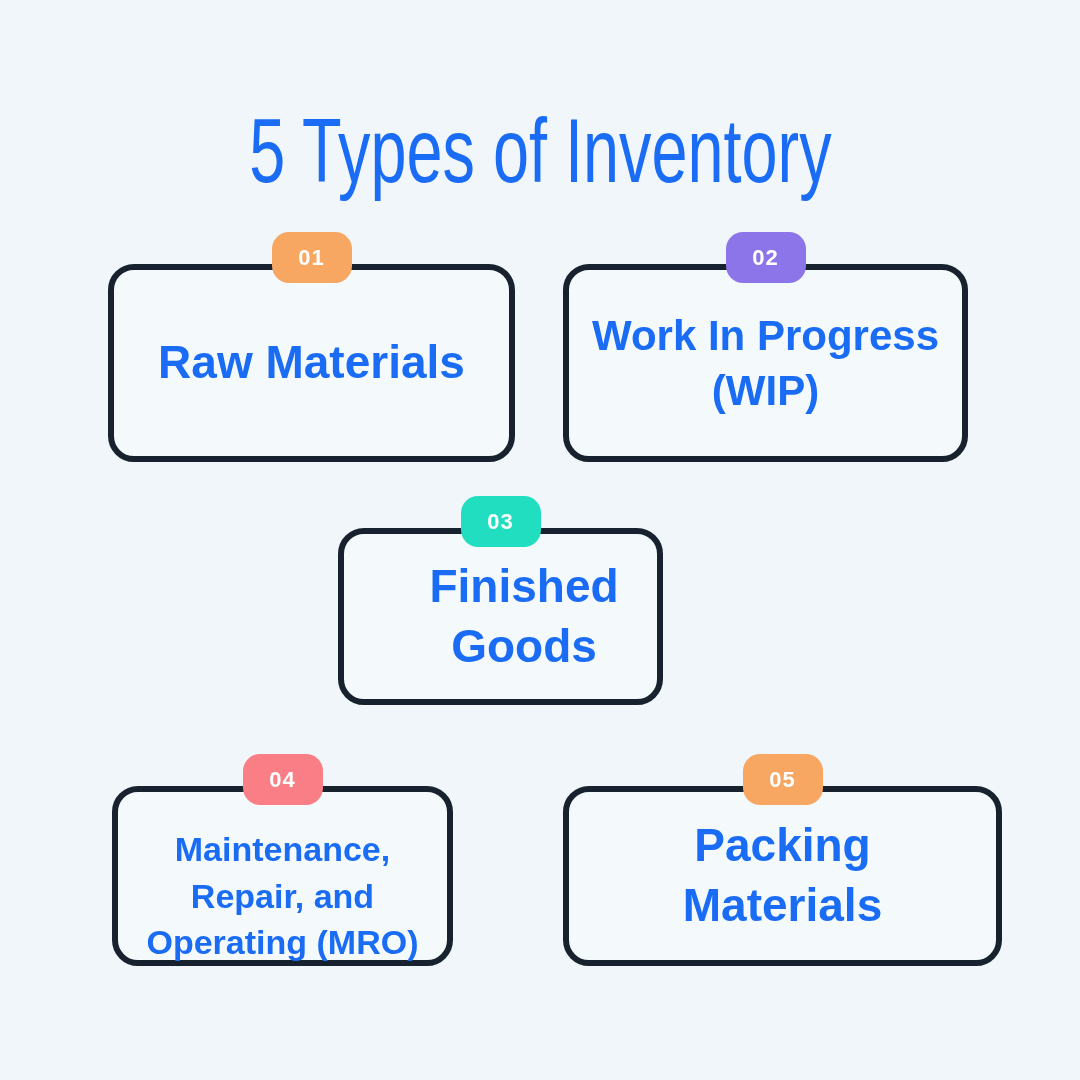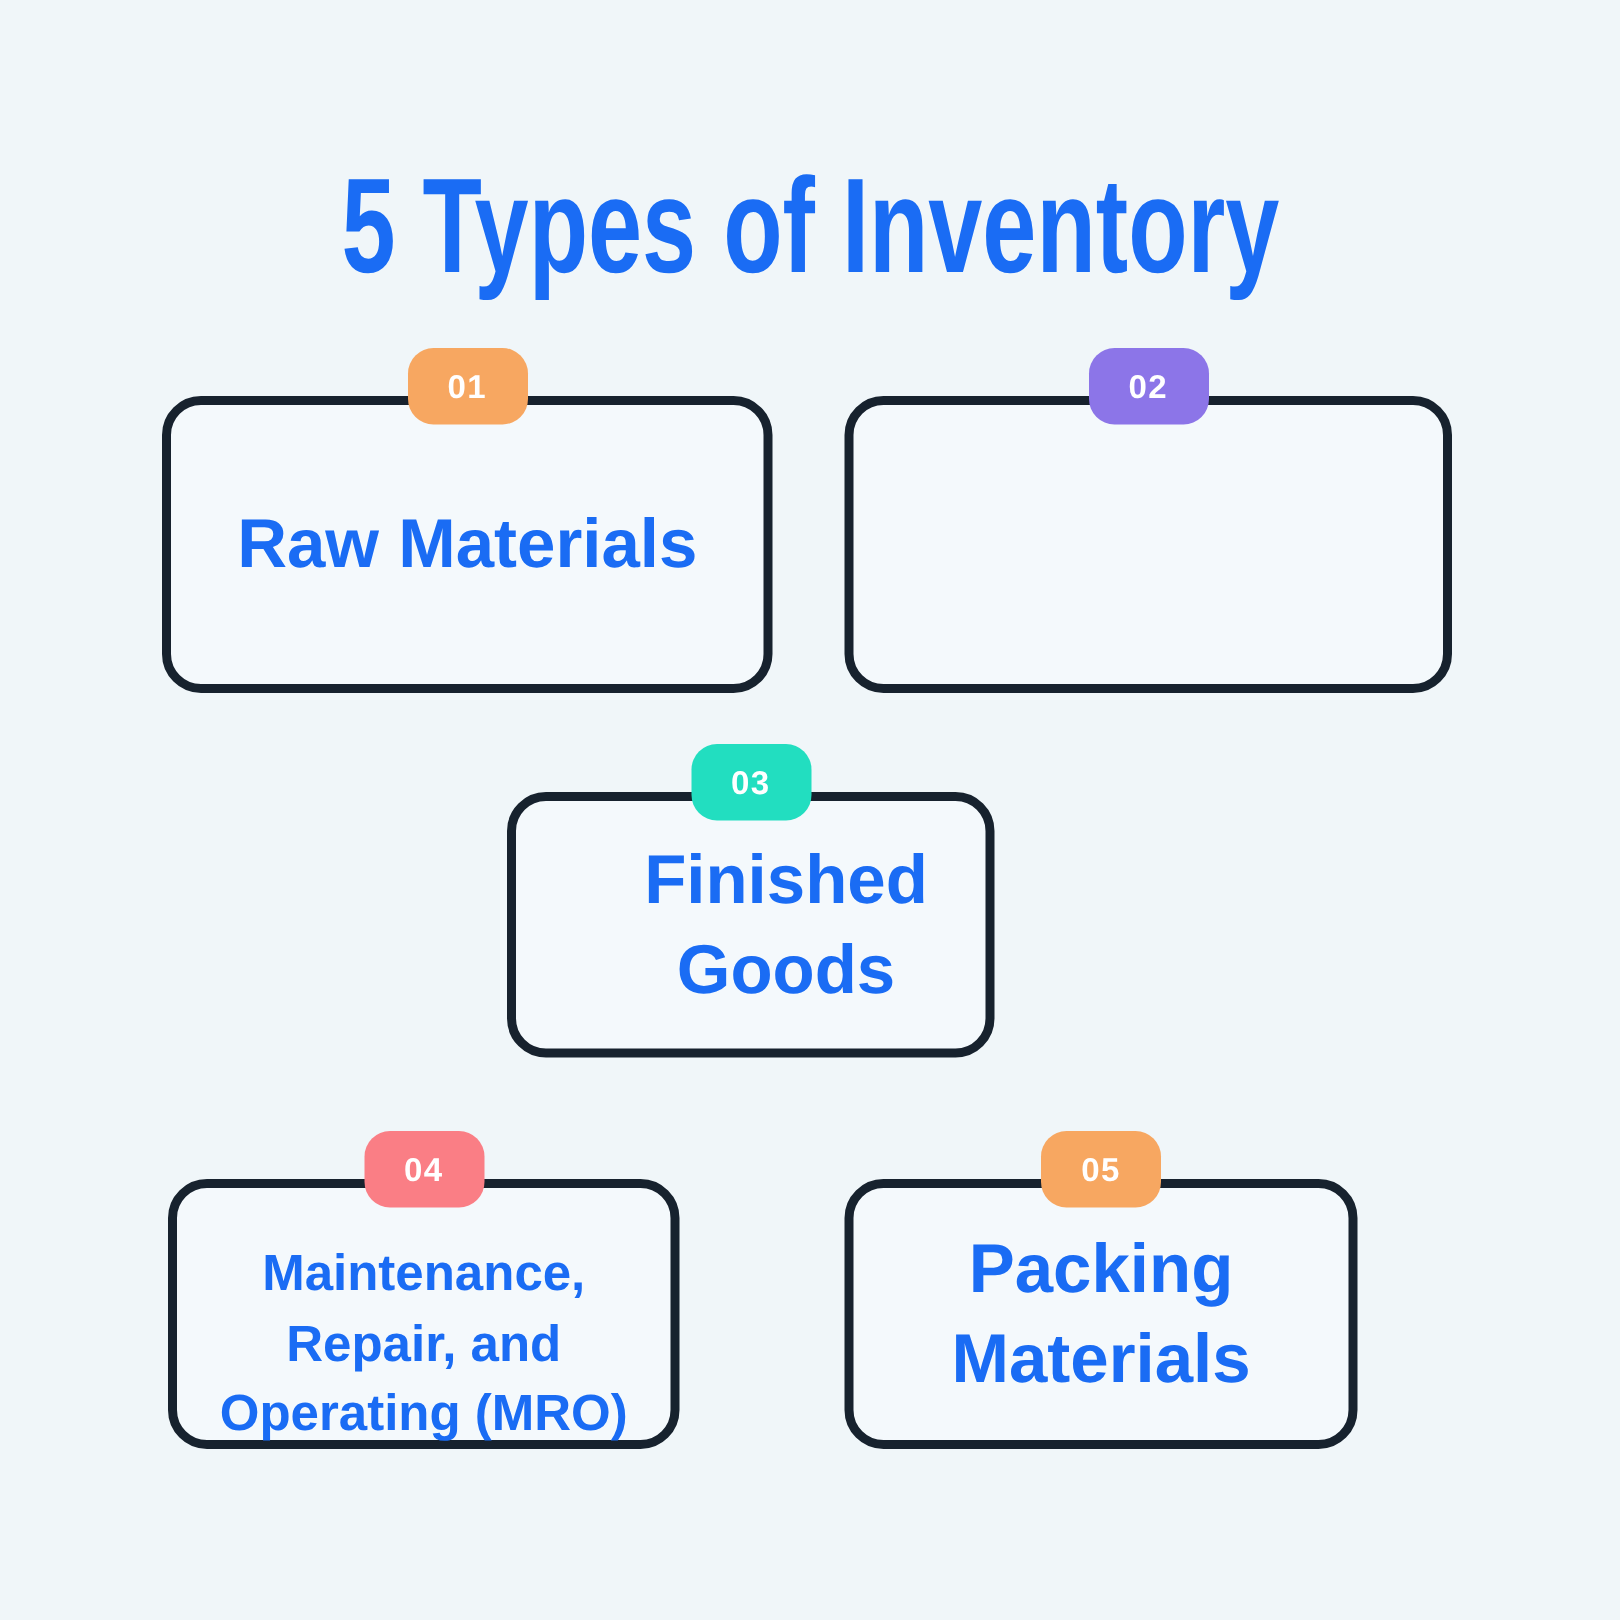--- a/index.html
+++ b/index.html
@@ -18,21 +18,21 @@
     overflow: hidden;
   }
   .title {
     position: absolute;
     top: 106px;
     left: 0;
     width: 1080px;
     text-align: center;
     font-size: 90px;
     line-height: 90px;
-    font-weight: bold;
+    font-weight: normal;
     color: var(--text_blue, #1a6cf4);
   }
   .title-inner {
     display: inline-block;
     white-space: nowrap;
     transform: scaleX(0.72);
     transform-origin: 50% 50%;
   }
   .card {
     position: absolute;
@@ -41,21 +41,21 @@
     border-radius: 26px;
     background: var(--card_bg, #f4f9fc);
     display: flex;
     align-items: center;
     justify-content: center;
   }
   .card-1 { left: 108px; top: 264px; width: 407px; height: 198px; }
   .card-2 { left: 563px; top: 264px; width: 405px; height: 198px; }
   .card-3 { left: 338px; top: 528px; width: 325px; height: 177px; padding-left: 47px; }
   .card-4 { left: 112px; top: 786px; width: 341px; height: 180px; }
-  .card-5 { left: 563px; top: 786px; width: 342px; height: 180px; }
+  .card-5 { left: 563px; top: 786px; width: 439px; height: 180px; }
   .badge {
     position: absolute;
     top: -38px;
     left: 50%;
     transform: translateX(-50%);
     width: 80px;
     height: 51px;
     border-radius: 17px;
     display: flex;
     align-items: center;
@@ -86,20 +86,22 @@
     <span class="title-inner">5 Types of Inventory</span>
   </div>
 
   <div class="card card-1">
     <div class="badge" style="background-color: rgb(247, 167, 97);">01</div>
     <div class="label label-lg">Raw Materials</div>
   </div>
 
   <div class="card card-2">
     <div class="badge" style="background-color: rgb(140, 117, 232);">02</div>
+    <div class="label label-md">Work In Progress
+(WIP)</div>
   </div>
 
   <div class="card card-3">
     <div class="badge" style="background-color: rgb(34, 222, 192);">03</div>
     <div class="label label-lg">Finished Goods</div>
   </div>
 
   <div class="card card-4">
     <div class="badge" style="background-color: rgb(250, 126, 133);">04</div>
     <div class="label label-sm">Maintenance,

